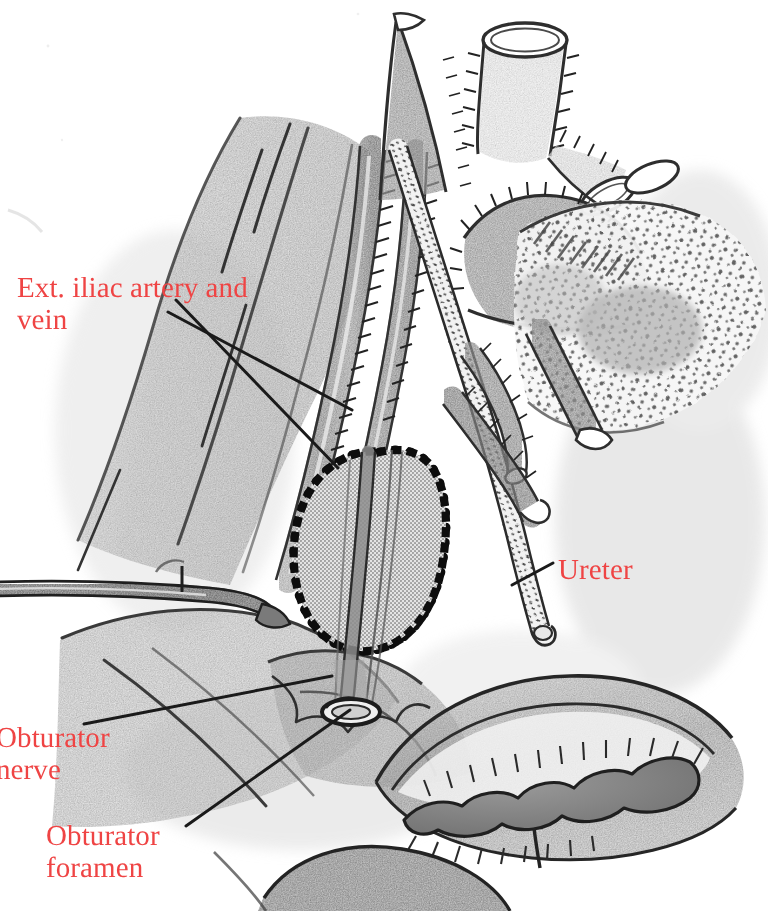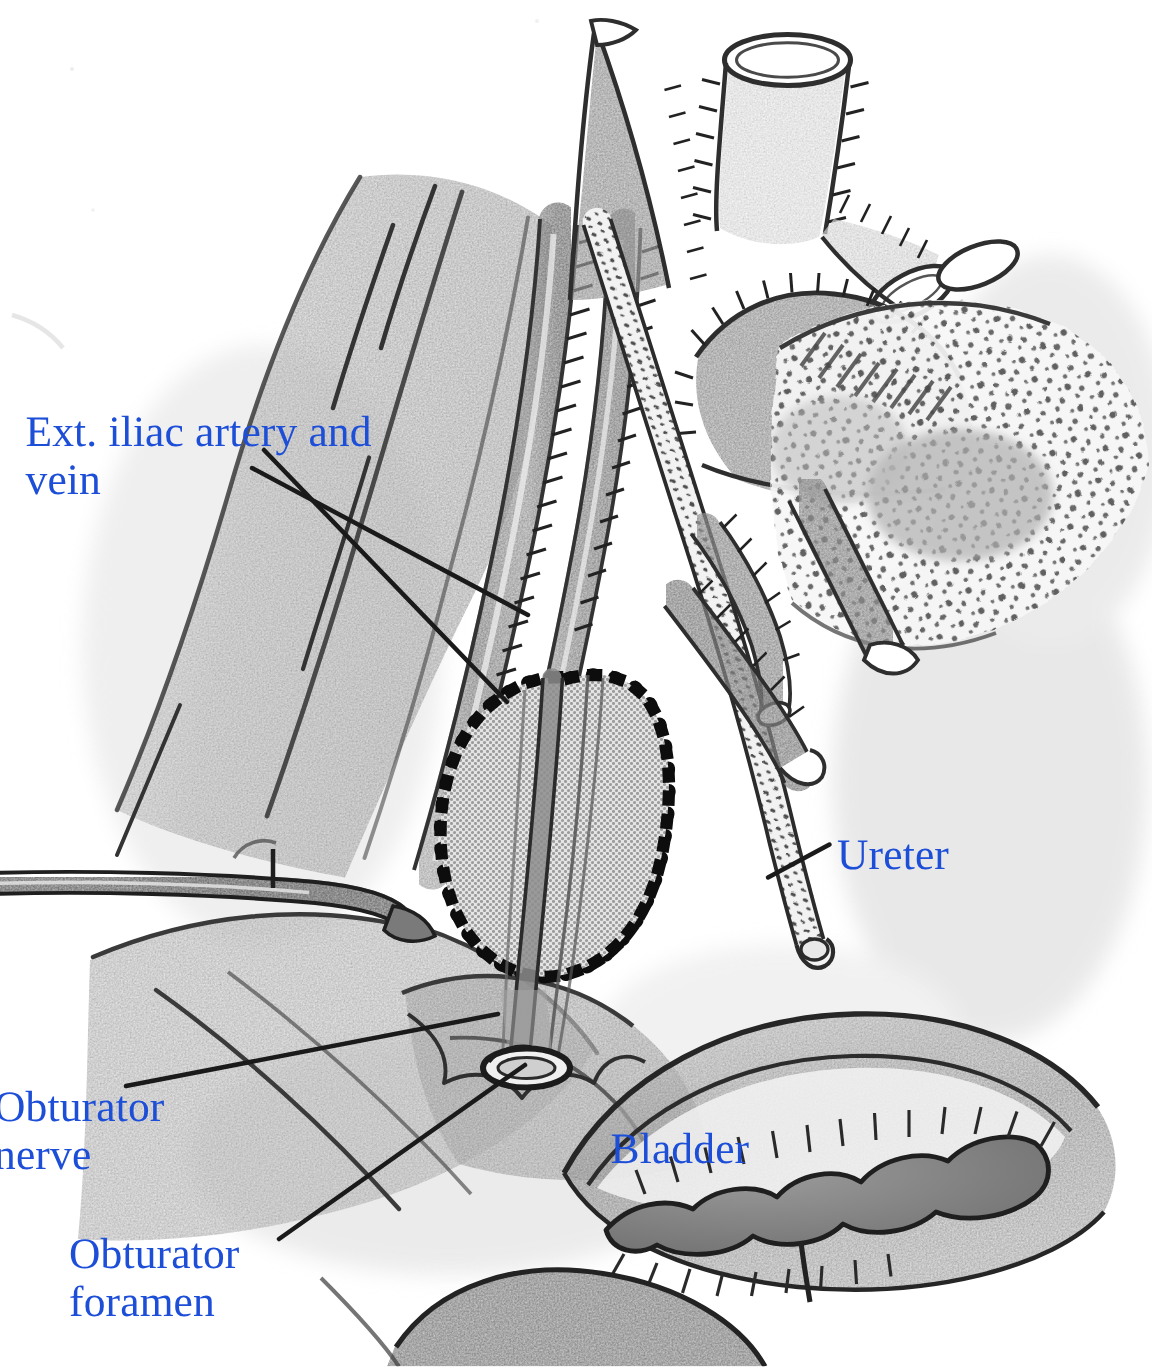--- a/index.html
+++ b/index.html
@@ -16,21 +16,21 @@
     overflow:hidden;
   }
   #art{
     position:absolute;
     left:0; top:0;
     width:768px;
     height:911px;
   }
   .label{
     position:absolute;
-    color:#1d4ed8;
+    color:#ef4444;
     font-family:"Liberation Serif", serif;
     font-size:29px;
     line-height:1.12;
     letter-spacing:0.1px;
     white-space:pre;
     text-rendering:geometricPrecision;
   }
   #lbl-iliac{ left:17px;  top:272px; }
   #lbl-ureter{ left:558px; top:554px; }
   #lbl-obt-nerve{ left:-4px; top:722px; }
@@ -481,15 +481,14 @@
 vein</div>
 
   <div class="label" id="lbl-ureter">Ureter</div>
 
   <div class="label" id="lbl-obt-nerve">Obturator
 nerve</div>
 
   <div class="label" id="lbl-obt-foramen">Obturator
 foramen</div>
 
-  <div class="label" id="lbl-bladder">Bladder</div>
 
 </div>
 
 </body></html>

